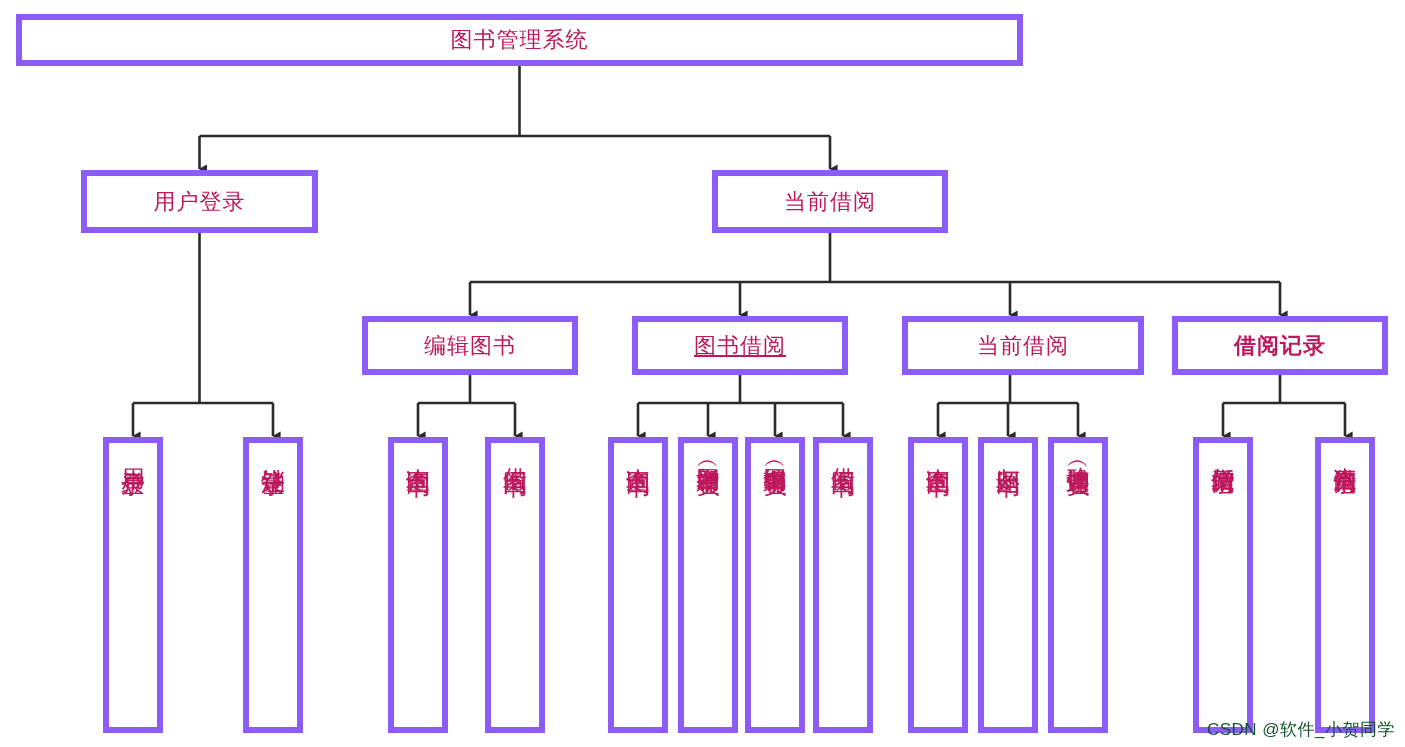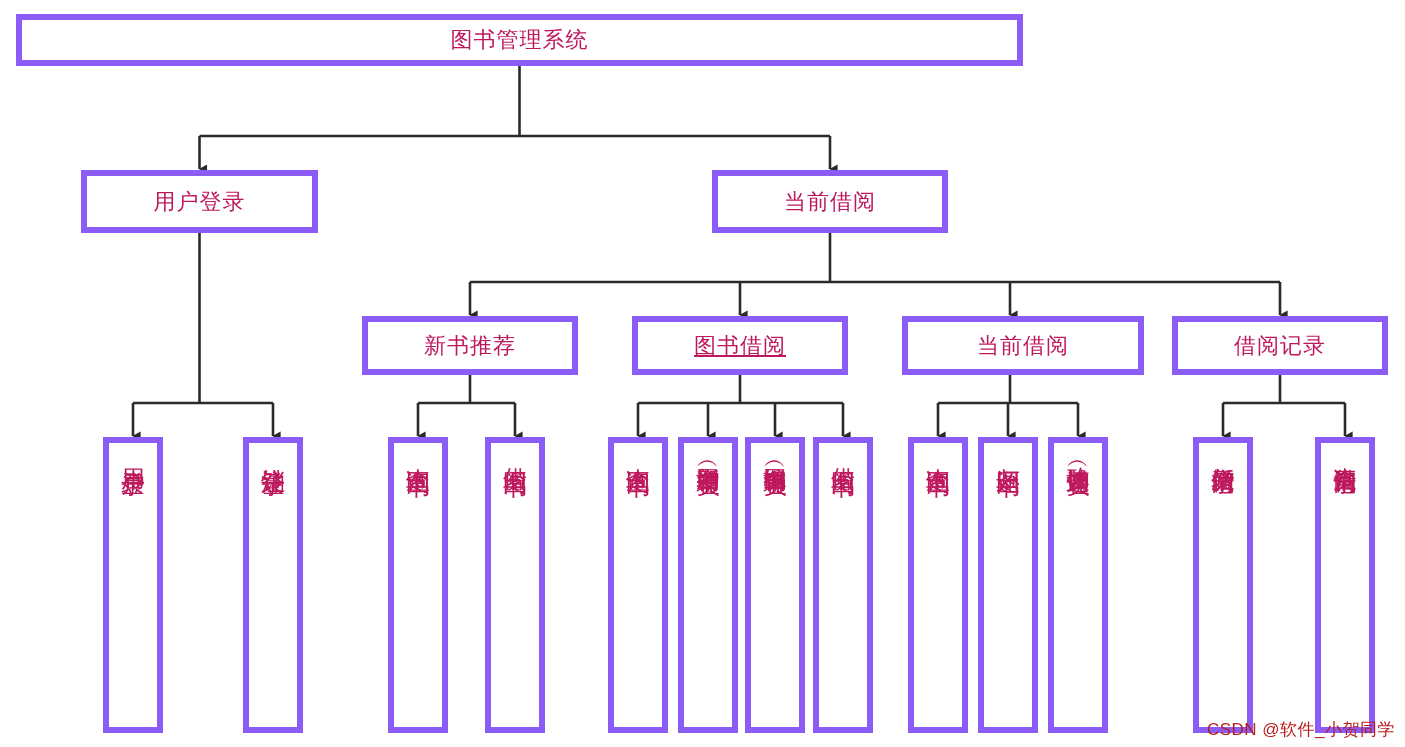--- a/index.html
+++ b/index.html
@@ -56,21 +56,21 @@
   }
   .node.vert.small .label {
     font-size: 23px;
     letter-spacing: 1px;
   }
   .watermark {
     position: absolute;
     right: 10px;
     bottom: 6px;
     font-size: 17px;
-    color: #b91c1c;
+    color: #14532d;
     white-space: nowrap;
     letter-spacing: 0.5px;
   }
 </style>
 </head>
 <body>
 
 <div id="canvas">
 
   <svg class="edges" viewBox="0 0 1405 747">
@@ -120,29 +120,29 @@
       <div class="node horiz" style="left: 16px; top: 14px; width: 1007px; height: 52px;">
         <span class="label">图书管理系统</span>
       </div>
       <div class="node horiz" style="left: 81px; top: 170px; width: 237px; height: 63px;">
         <span class="label">用户登录</span>
       </div>
       <div class="node horiz" style="left: 712px; top: 170px; width: 236px; height: 63px;">
         <span class="label">当前借阅</span>
       </div>
       <div class="node horiz" style="left: 362px; top: 316px; width: 216px; height: 59px;">
-        <span class="label">新书推荐</span>
+        <span class="label">编辑图书</span>
       </div>
       <div class="node horiz" style="left: 632px; top: 316px; width: 216px; height: 59px; text-decoration: underline;">
         <span class="label">图书借阅</span>
       </div>
       <div class="node horiz" style="left: 902px; top: 316px; width: 242px; height: 59px;">
         <span class="label">当前借阅</span>
       </div>
-      <div class="node horiz" style="left: 1172px; top: 316px; width: 216px; height: 59px;">
+      <div class="node horiz" style="left: 1172px; top: 316px; width: 216px; height: 59px; font-weight: bold;">
         <span class="label">借阅记录</span>
       </div>
       <div class="node vert" style="left: 103px; top: 437px; width: 60px; height: 296px;">
         <span class="label">用户登录</span>
       </div>
       <div class="node vert" style="left: 243px; top: 437px; width: 60px; height: 296px;">
         <span class="label">注销登录</span>
       </div>
       <div class="node vert" style="left: 388px; top: 437px; width: 60px; height: 296px;">
         <span class="label">查询图书</span>

